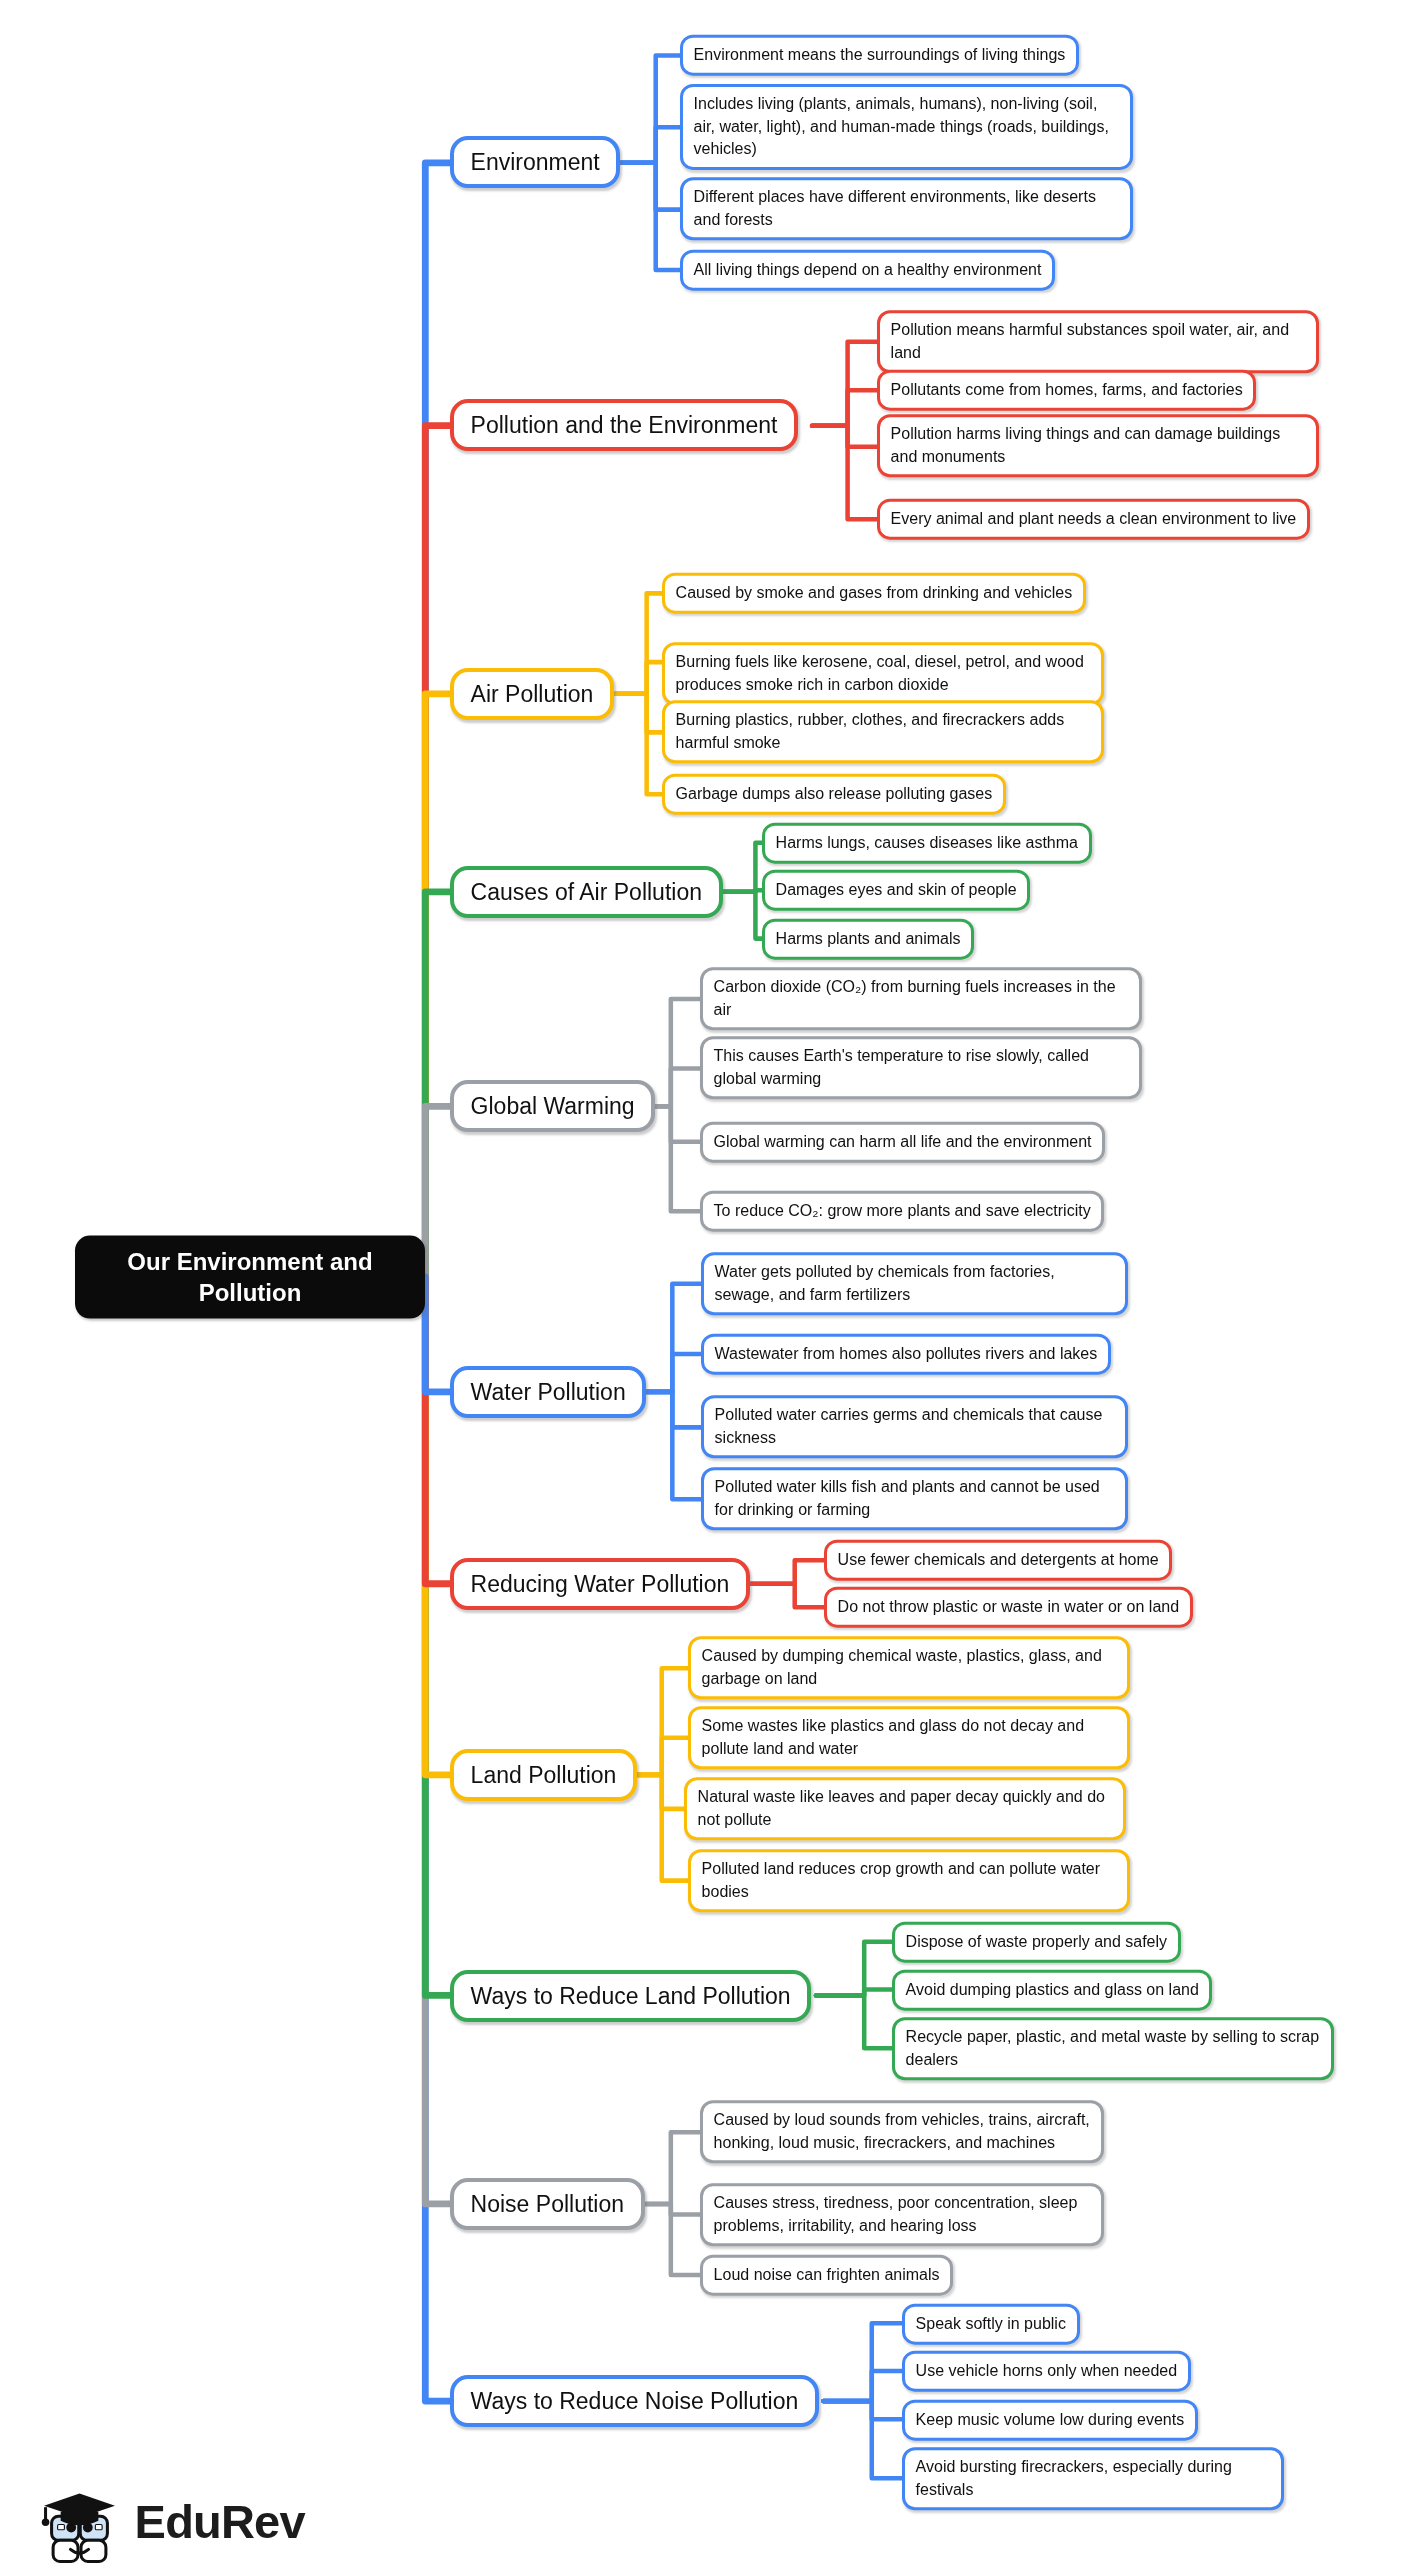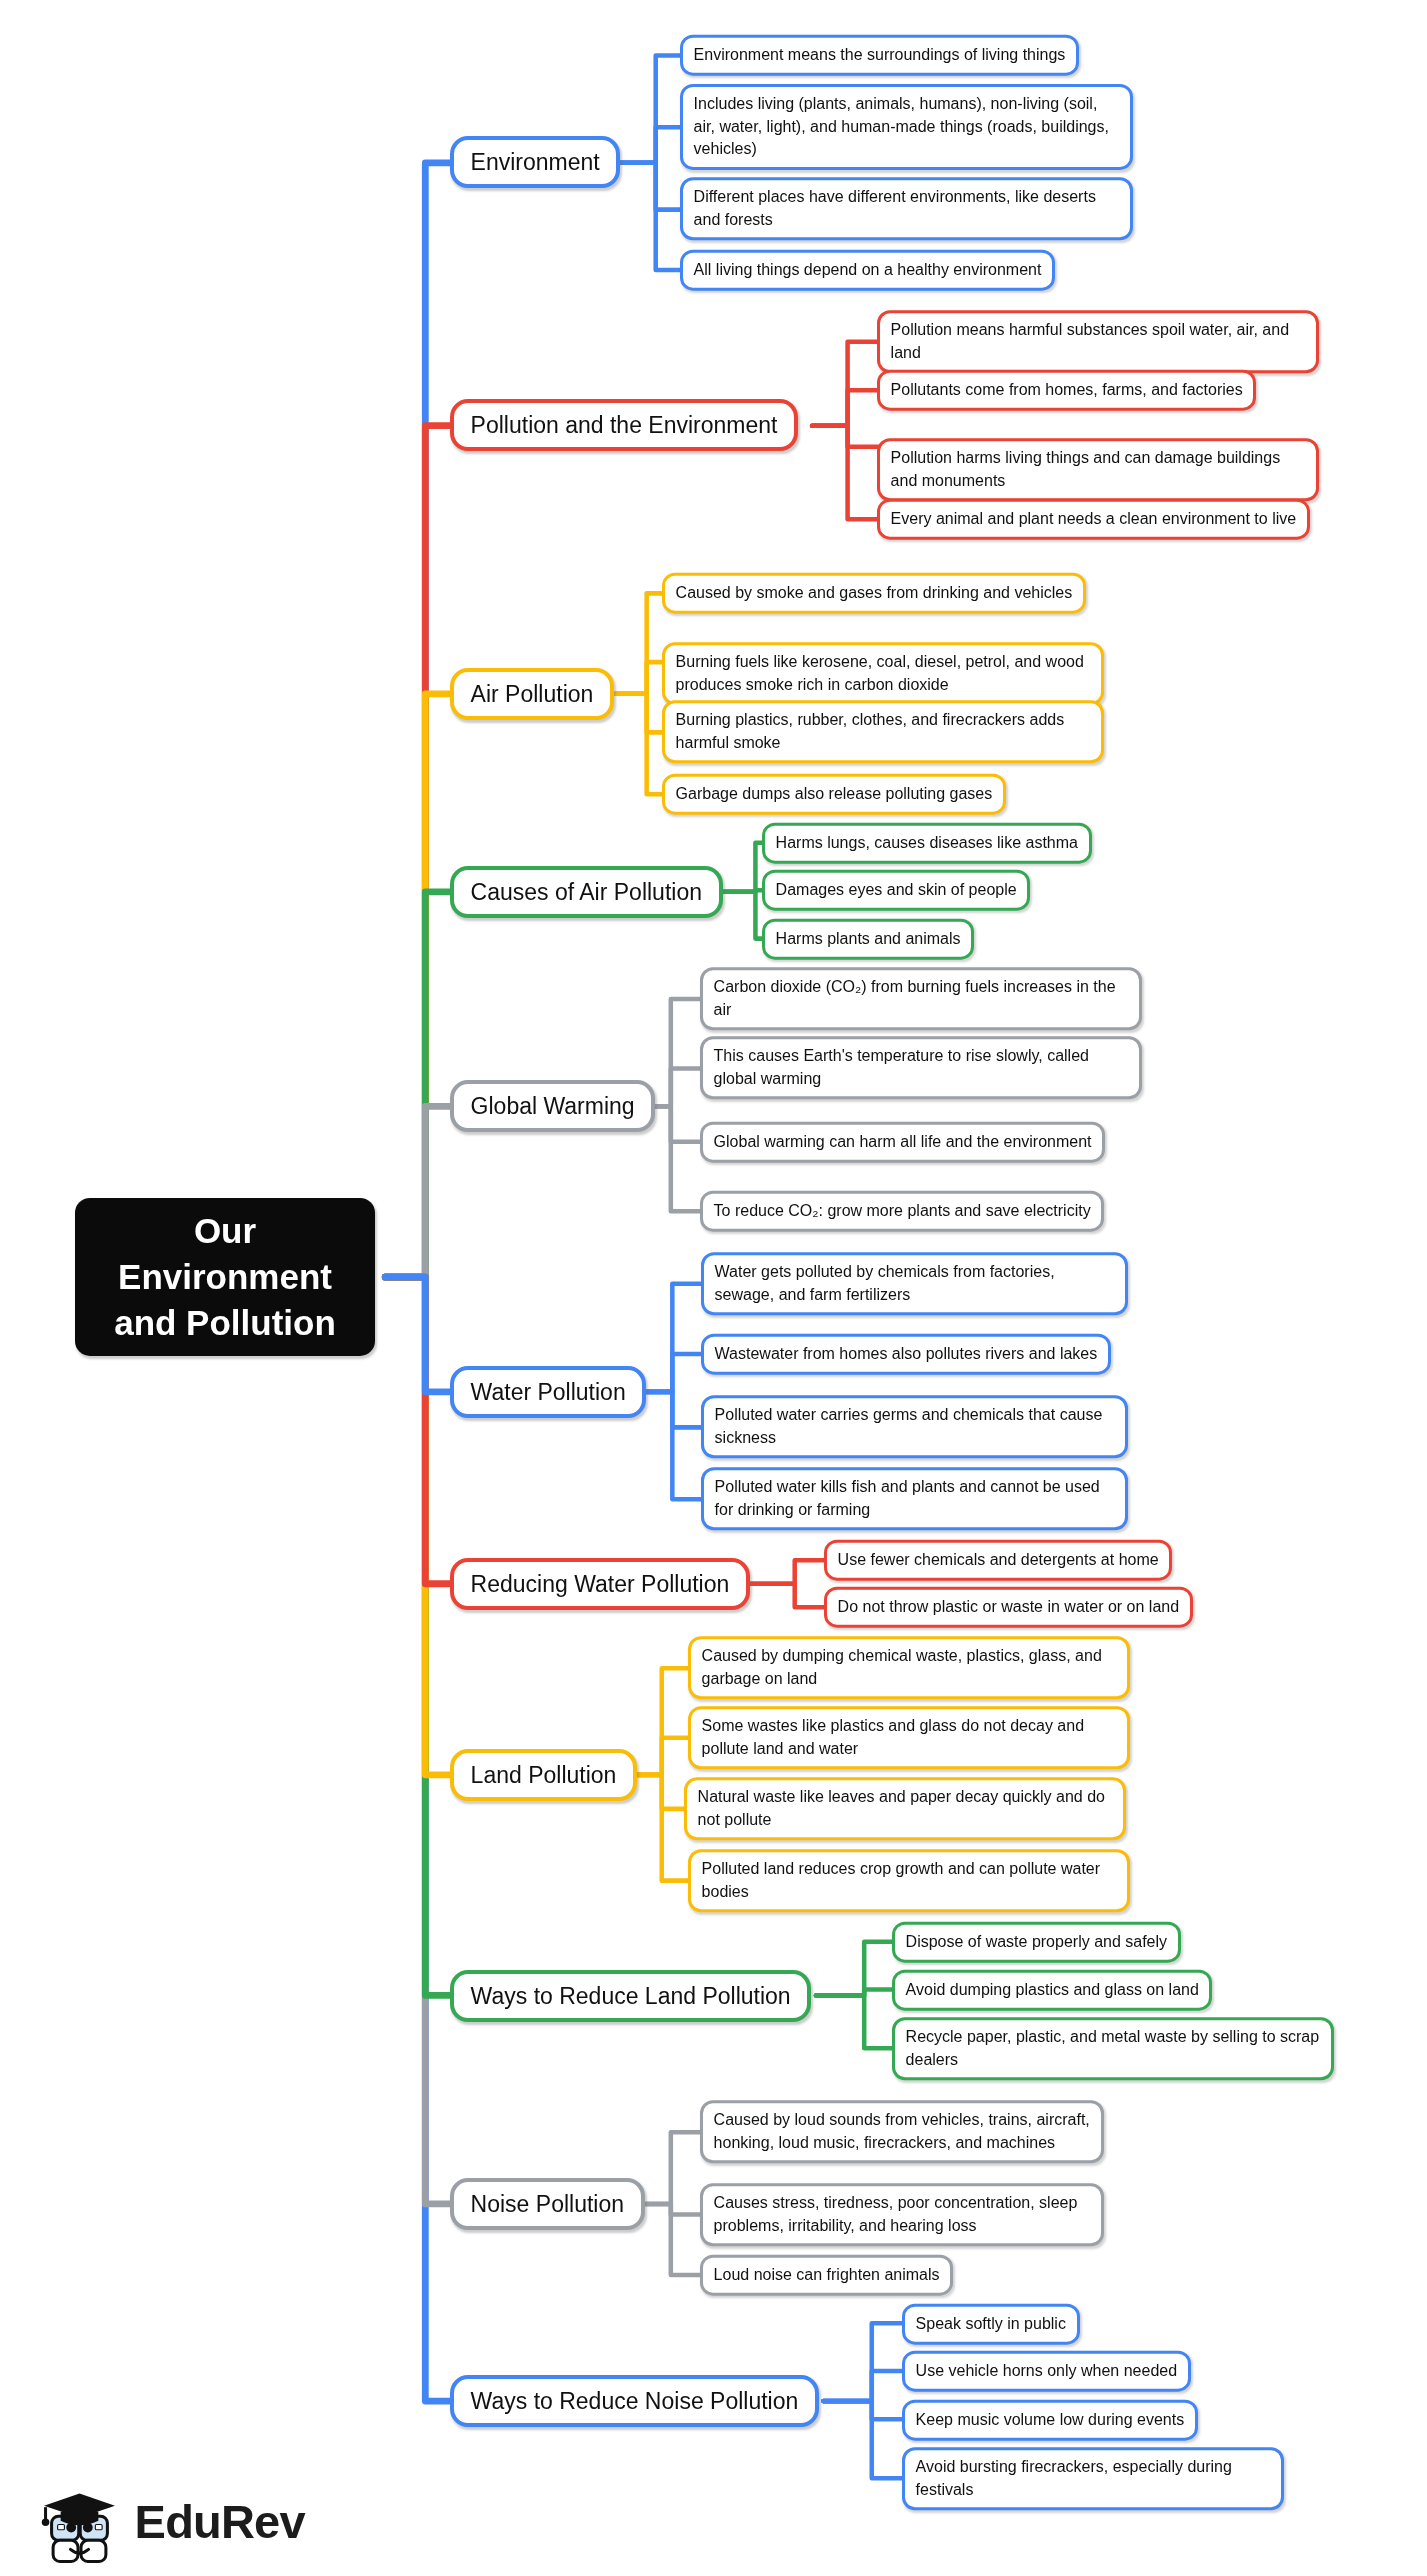--- a/index.html
+++ b/index.html
@@ -7,21 +7,21 @@
   #wires{position:absolute;left:0;top:0;width:1427px;height:2576px;z-index:1;}
   #wires path{fill:none;stroke-linejoin:round;stroke-linecap:round;}
   .trunk{stroke-width:9;}
   .wire{stroke-width:6;}
   .sb{stroke:#4285F4}.sr{stroke:#EA4335}.sy{stroke:#FBBC05}.sg{stroke:#34A853}.sgr{stroke:#9AA0A6}
   .node{position:absolute;transform:translateY(-50%);background:#ffffff;box-sizing:border-box;z-index:2;color:#111;text-align:right;}
   .hdr{left:450px;white-space:nowrap;font-size:23px;line-height:1.25;padding:7.6px 16.6px;border:4.5px solid;border-radius:18px;box-shadow:1.5px 2.3px 2.3px rgba(110,110,110,.35);}
   .kid{font-size:16px;line-height:1.42;padding:6px 10.6px;border:3.8px solid;border-radius:13px;text-align:left;max-width:442px;box-shadow:1.5px 2.3px 2.3px rgba(110,110,110,.3);}
   .mw565{max-width:427px}.mw535{max-width:404px}.mw505{max-width:382px}
   .bb{border-color:#4285F4}.br{border-color:#EA4335}.by{border-color:#FBBC05}.bg{border-color:#34A853}.bgr{border-color:#9AA0A6}
-  .root{left:75px;top:1277px;width:300px;background:#0b0b0b;color:#fff;font-weight:bold;font-size:35px;line-height:1.32;text-align:center;border:none;border-radius:15px;padding:9.8px 7.6px;box-shadow:1.5px 2.3px 2.3px rgba(110,110,110,.35);}
+  .root{left:75px;top:1277px;width:350px;background:#0b0b0b;color:#fff;font-weight:bold;font-size:24px;line-height:1.32;text-align:center;border:none;border-radius:15px;padding:9.8px 7.6px;box-shadow:1.5px 2.3px 2.3px rgba(110,110,110,.35);}
   #logo{position:absolute;left:35px;top:2477px;display:flex;align-items:center;gap:10.6px;z-index:2;}
   #logo .brand{font-size:47px;font-weight:bold;color:#1c1c1c;letter-spacing:-0.8px;}
 </style>
 </head>
 <body>
 
 <svg id="wires" xmlns="http://www.w3.org/2000/svg" viewBox="0 0 1889 3409">
 
   <path class="trunk sb" d="M510 1690 H563 V215 H601"></path>
   <path class="trunk sr" d="M510 1690 H563 V563 H601"></path>
@@ -100,21 +100,21 @@
 <div class="node hdr bgr" style="top:2204px">Noise Pollution</div>
 <div class="node hdr bb" style="top:2401px">Ways to Reduce Noise Pollution</div>
 
 <div class="node kid bb" style="left:680px;top:55px;max-width:453px">Environment means the surroundings of living things</div>
 <div class="node kid bb" style="left:680px;top:127px;max-width:453px">Includes living (plants, animals, humans), non-living (soil, air, water, light), and human-made things (roads, buildings, vehicles)</div>
 <div class="node kid bb" style="left:680px;top:209px;max-width:453px">Different places have different environments, like deserts and forests</div>
 <div class="node kid bb" style="left:680px;top:270px;max-width:453px">All living things depend on a healthy environment</div>
 
 <div class="node kid br" style="left:877px;top:342px">Pollution means harmful substances spoil water, air, and land</div>
 <div class="node kid br" style="left:877px;top:390px">Pollutants come from homes, farms, and factories</div>
-<div class="node kid br" style="left:877px;top:470px">Pollution harms living things and can damage buildings and monuments</div>
+<div class="node kid br" style="left:877px;top:446px">Pollution harms living things and can damage buildings and monuments</div>
 <div class="node kid br" style="left:877px;top:519px">Every animal and plant needs a clean environment to live</div>
 
 <div class="node kid by" style="left:662px;top:593px">Caused by smoke and gases from drinking and vehicles</div>
 <div class="node kid by" style="left:662px;top:674px">Burning fuels like kerosene, coal, diesel, petrol, and wood produces smoke rich in carbon dioxide</div>
 <div class="node kid by" style="left:662px;top:732px">Burning plastics, rubber, clothes, and firecrackers adds harmful smoke</div>
 <div class="node kid by" style="left:662px;top:794px">Garbage dumps also release polluting gases</div>
 
 <div class="node kid bg" style="left:762px;top:843px">Harms lungs, causes diseases like asthma</div>
 <div class="node kid bg" style="left:762px;top:890px">Damages eyes and skin of people</div>
 <div class="node kid bg" style="left:762px;top:939px">Harms plants and animals</div>

